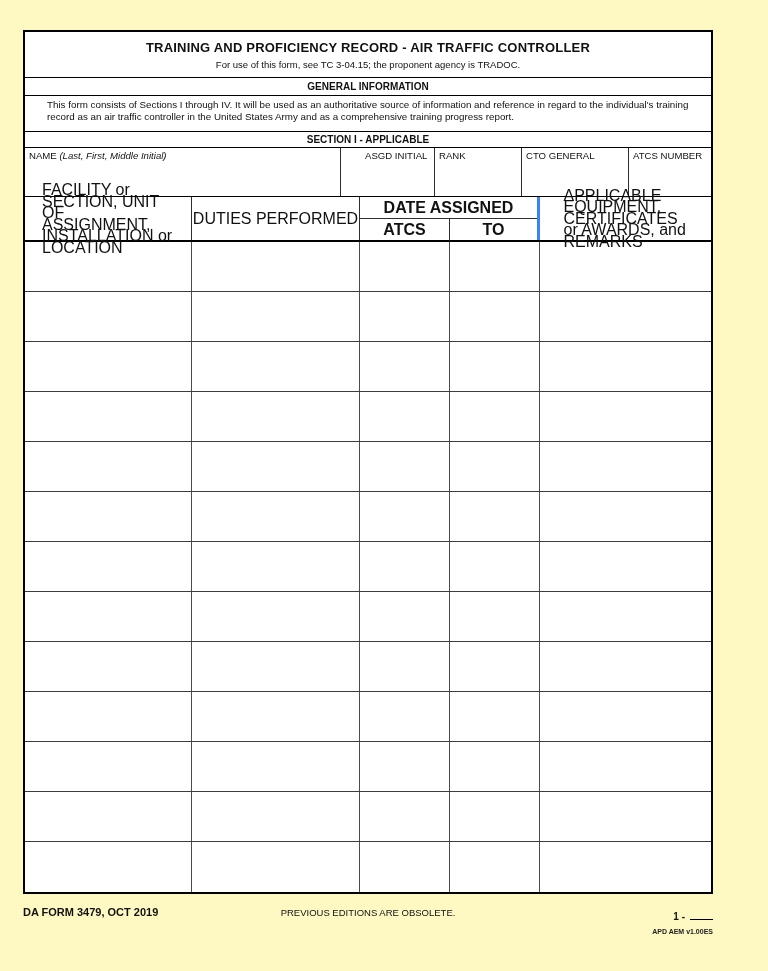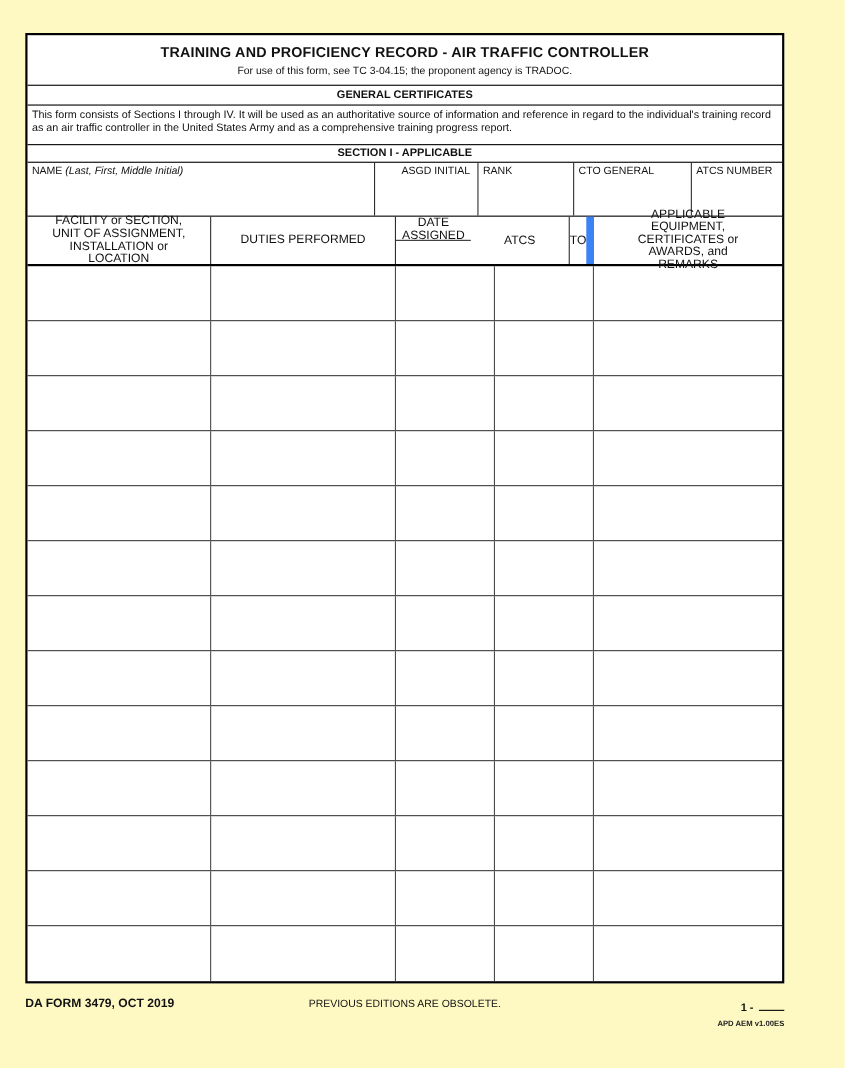--- a/index.html
+++ b/index.html
@@ -29,21 +29,21 @@
     font-weight: bold;
     font-size: 10px;
     height: 18px;
     line-height: 17px;
   }
   .banner.sec { height: 16px; line-height: 15px; }
   .para {
     border-top: 1px solid #000;
     font-size: 9.8px;
     line-height: 11.6px;
-    padding: 3px 5px 0 4px;
+    padding: 3px 5px 0 22px;
     height: 36px;
   }
   
   .name-row { border-top: 1px solid #000; height: 49px; display: flex; }
   .id-cell {
     border-right: 1px solid #2e2e2e;
     padding: 2px 4px;
     font-size: 9.6px;
   }
   .id-cell:last-child { border-right: none; }
@@ -52,34 +52,34 @@
   .id-rank { width: 87px; }
   .id-cto  { width: 107px; }
   .id-atcs { flex: 1; }
   .italic { font-style: italic; }
   
   .thead {
     border-top: 1px solid #000;
     border-bottom: 2px solid #000;
     height: 46px;
     display: flex;
-    font-size: 11px;
-    text-align: center;
+    font-size: 16px;
+    text-align: left;
   }
   .hcell {
     border-right: 1px solid #2e2e2e;
     display: flex;
     align-items: center;
     justify-content: center;
     line-height: 11.5px;
   }
   .h1 { width: 167px; }
   .h1 span { width: 132px; display: inline-block; }
   .h2 { width: 168px; }
-  .hdate { width: 180px; display: flex; flex-direction: row; border-right: 7px solid #3b82f6; }
+  .hdate { width: 180px; display: flex; flex-direction: column; border-right: 3px solid #3b82f6; font-weight: bold; }
   .hdate-top {
     height: 22px;
     border-bottom: 1px solid #2e2e2e;
     display: flex; align-items: center; justify-content: center;
   }
   .hdate-sub { flex: 1; display: flex; }
   .hfrom { width: 90px; border-right: 1px solid #2e2e2e; display: flex; align-items: center; justify-content: center; }
   .hto { flex: 1; display: flex; align-items: center; justify-content: center; }
   .h5 { flex: 1; border-right: none; }
   .h5 span { width: 124px; display: inline-block; }
@@ -111,21 +111,21 @@
 <body>
 
 <div class="page">
   <div class="form">
 
     <div class="title-block">
       <div class="title">TRAINING AND PROFICIENCY RECORD - AIR TRAFFIC CONTROLLER</div>
       <div class="subtitle">For use of this form, see TC 3-04.15; the proponent agency is TRADOC.</div>
     </div>
 
-    <div class="banner">GENERAL CERTIFICATES</div>
+    <div class="banner">GENERAL INFORMATION</div>
 
     <div class="para">This form consists of Sections I through IV.  It will be used as an authoritative source of information and reference in regard to the individual's training record as an air traffic controller in the United States Army and as a comprehensive training progress report.</div>
 
     <div class="banner sec">SECTION I - APPLICABLE</div>
 
     <div class="name-row">
       <div class="id-cell id-name">
         <span>NAME</span>
         <span class="italic">(Last, First, Middle Initial)</span>
       </div>

